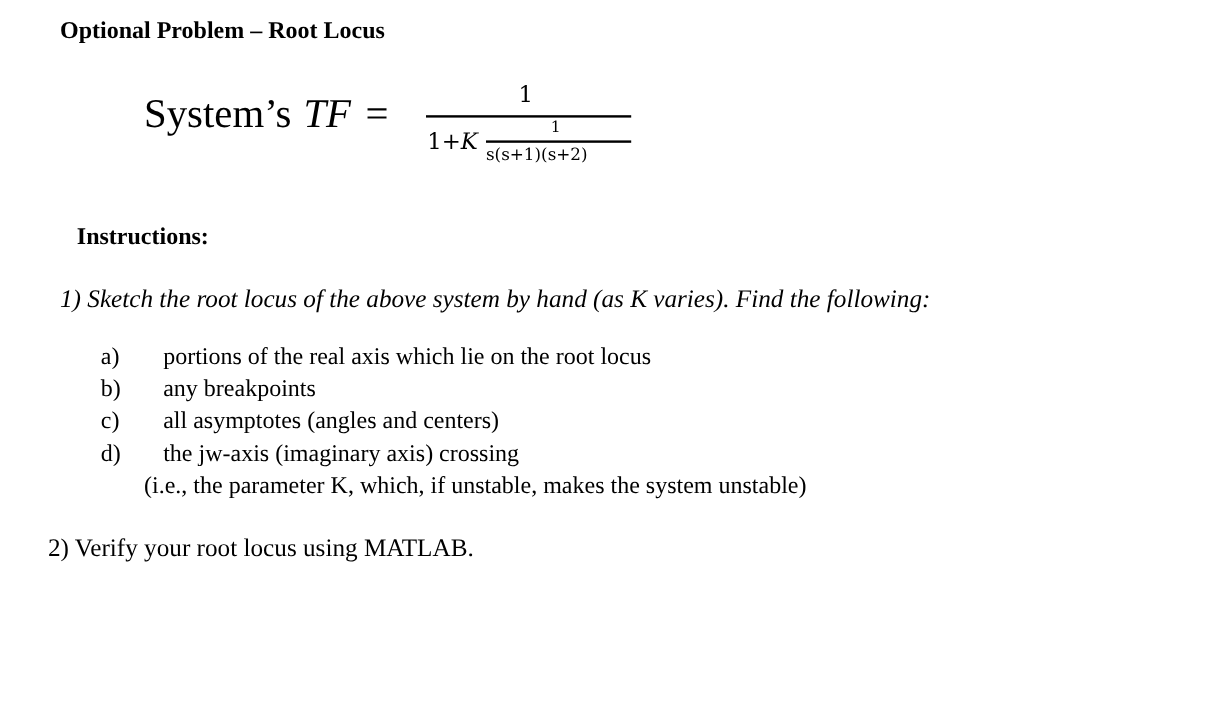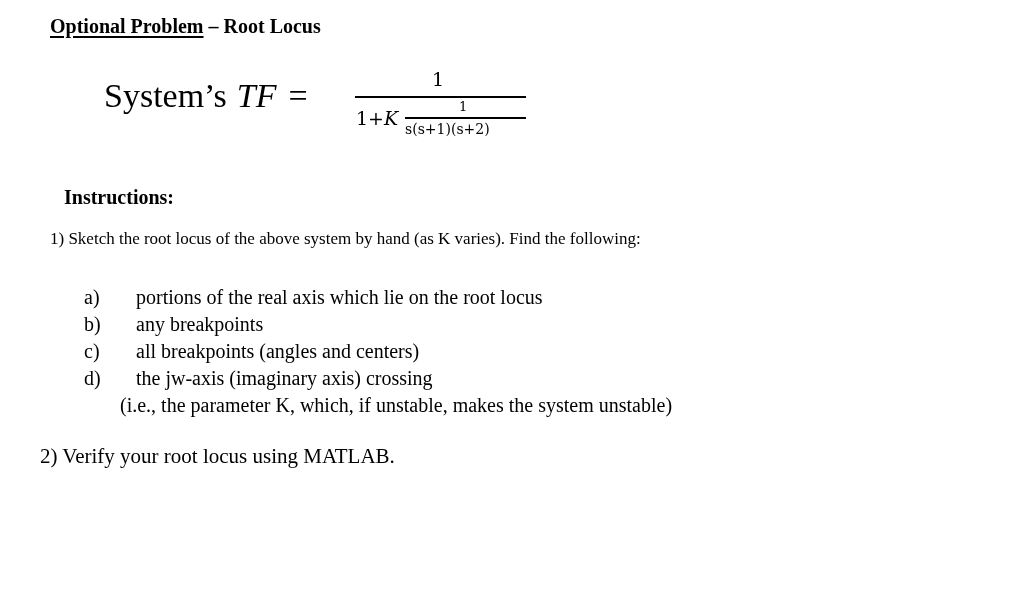--- a/index.html
+++ b/index.html
@@ -17,25 +17,25 @@
     }
     .abs { position: absolute; white-space: nowrap; }
 
     
     #title {
       left: 50px; top: 12px;
       font-size: 20px;
       font-weight: bold;
       line-height: 28px;
     }
-    #title .u { text-decoration: underline; text-underline-offset: 3px; text-align: right; }
+    #title .u { text-underline-offset: 3px; text-align: right; }
 
     
     #eq-lhs {
-      left: 104px; top: 74px;
+      left: 120px; top: 74px;
       font-size: 34px;
       line-height: 44px;
     }
     #eq-lhs .tf { font-style: italic; margin-left: 10px; }
     #eq-lhs .eq { margin-left: 12px; }
 
     .math {
       font-family: "DejaVu Serif", "Liberation Serif", serif;
     }
     #num-main {
@@ -72,23 +72,24 @@
     }
 
     
     #instr-heading {
       left: 64px; top: 184px;
       font-size: 20px;
       font-weight: bold;
       line-height: 26px;
     }
     #item-1 {
-      left: 50px; top: 226px;
-      font-size: 17px;
+      left: 50px; top: 236px;
+      font-size: 21px;
       line-height: 26px;
+      font-style: italic;
     }
     .sub {
       font-size: 20px;
       line-height: 26px;
     }
     .sub .mk { position: absolute; left: 0; }
     .sub .tx { position: absolute; left: 52px; }
     #sub-a { left: 84px; top: 284px; }
     #sub-b { left: 84px; top: 311px; }
     #sub-c { left: 84px; top: 338px; }
@@ -129,21 +130,21 @@
 <div id="sub-a" class="abs sub">
   <span class="mk">a)</span>
   <span class="tx">portions of the real axis which lie on the root locus</span>
 </div>
 <div id="sub-b" class="abs sub">
   <span class="mk">b)</span>
   <span class="tx">any breakpoints</span>
 </div>
 <div id="sub-c" class="abs sub">
   <span class="mk">c)</span>
-  <span class="tx">all breakpoints (angles and centers)</span>
+  <span class="tx">all asymptotes (angles and centers)</span>
 </div>
 <div id="sub-d" class="abs sub">
   <span class="mk">d)</span>
   <span class="tx">the jw-axis (imaginary axis) crossing</span>
 </div>
 <div id="sub-d-cont" class="abs">(i.e., the parameter K, which, if unstable, makes the system unstable)</div>
 
 <div id="item-2" class="abs">2)  Verify your root locus using MATLAB.</div>
 
 </body></html>

